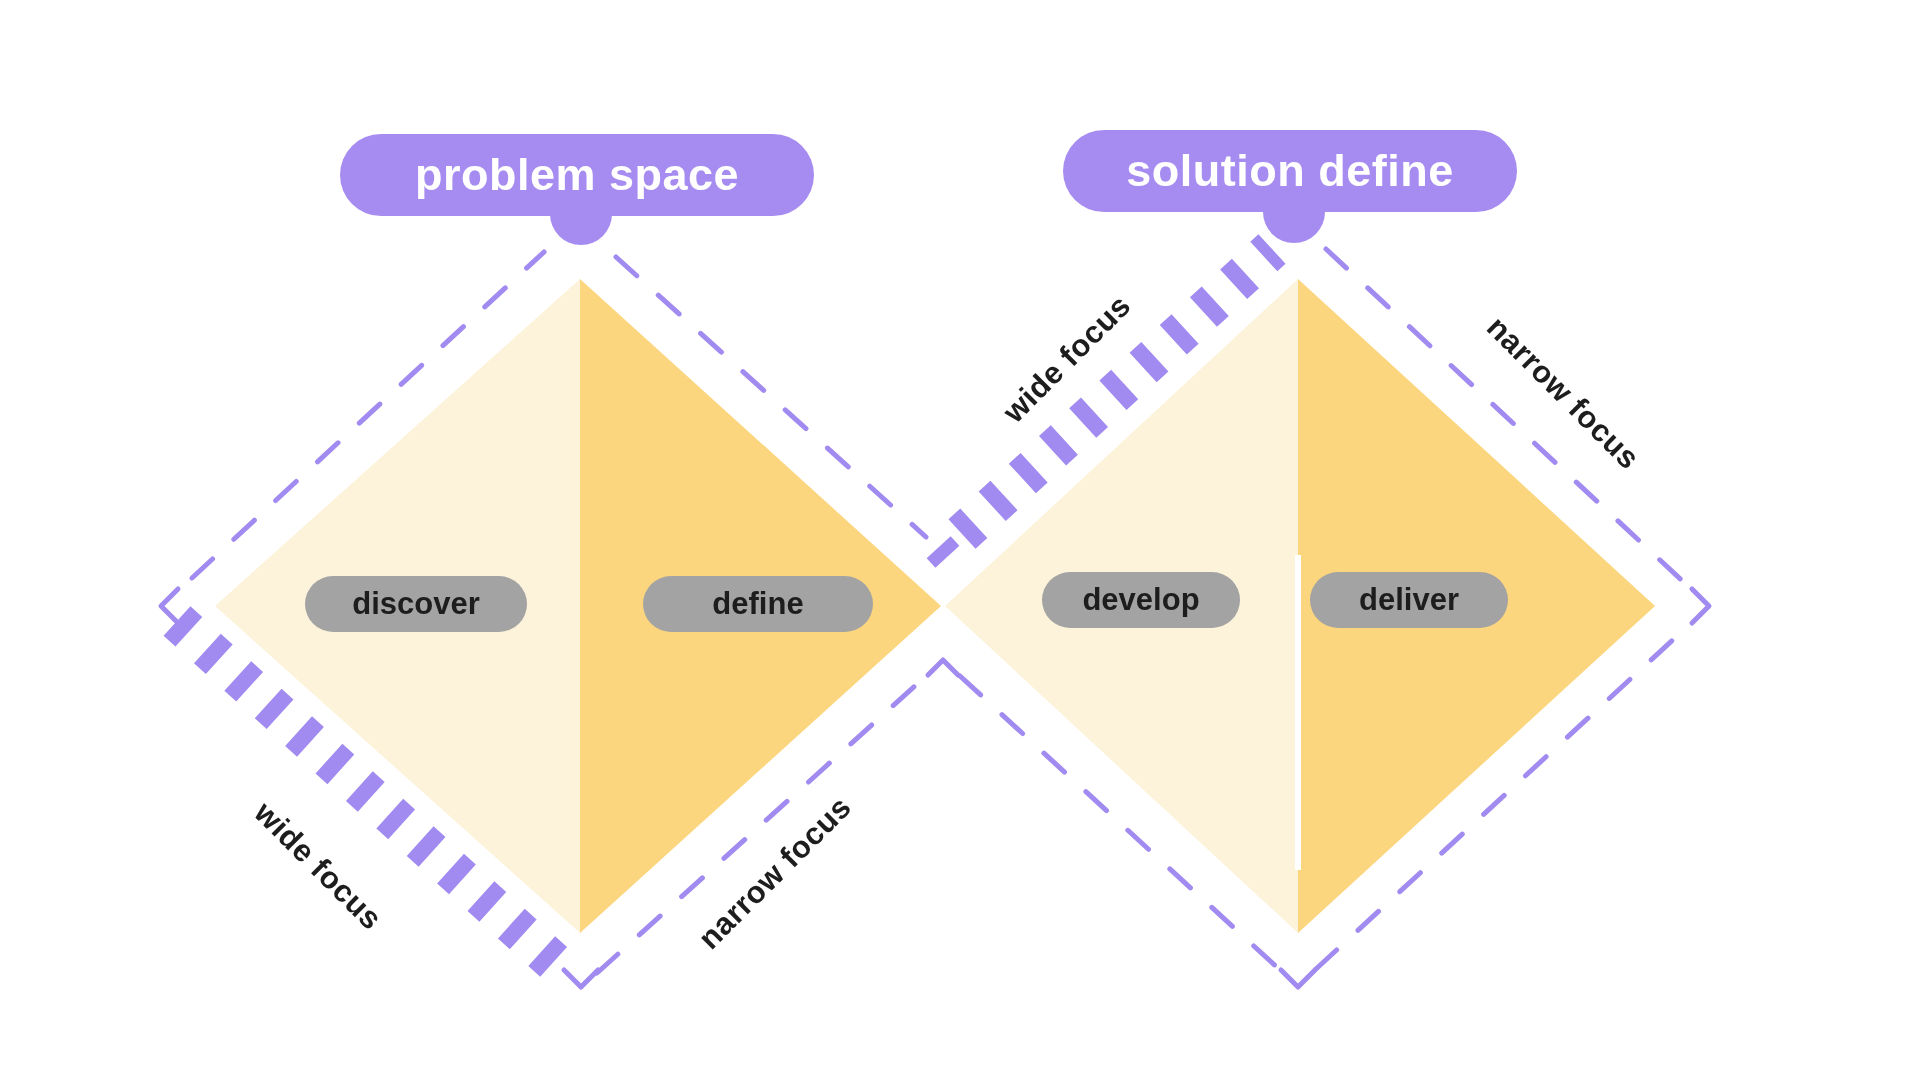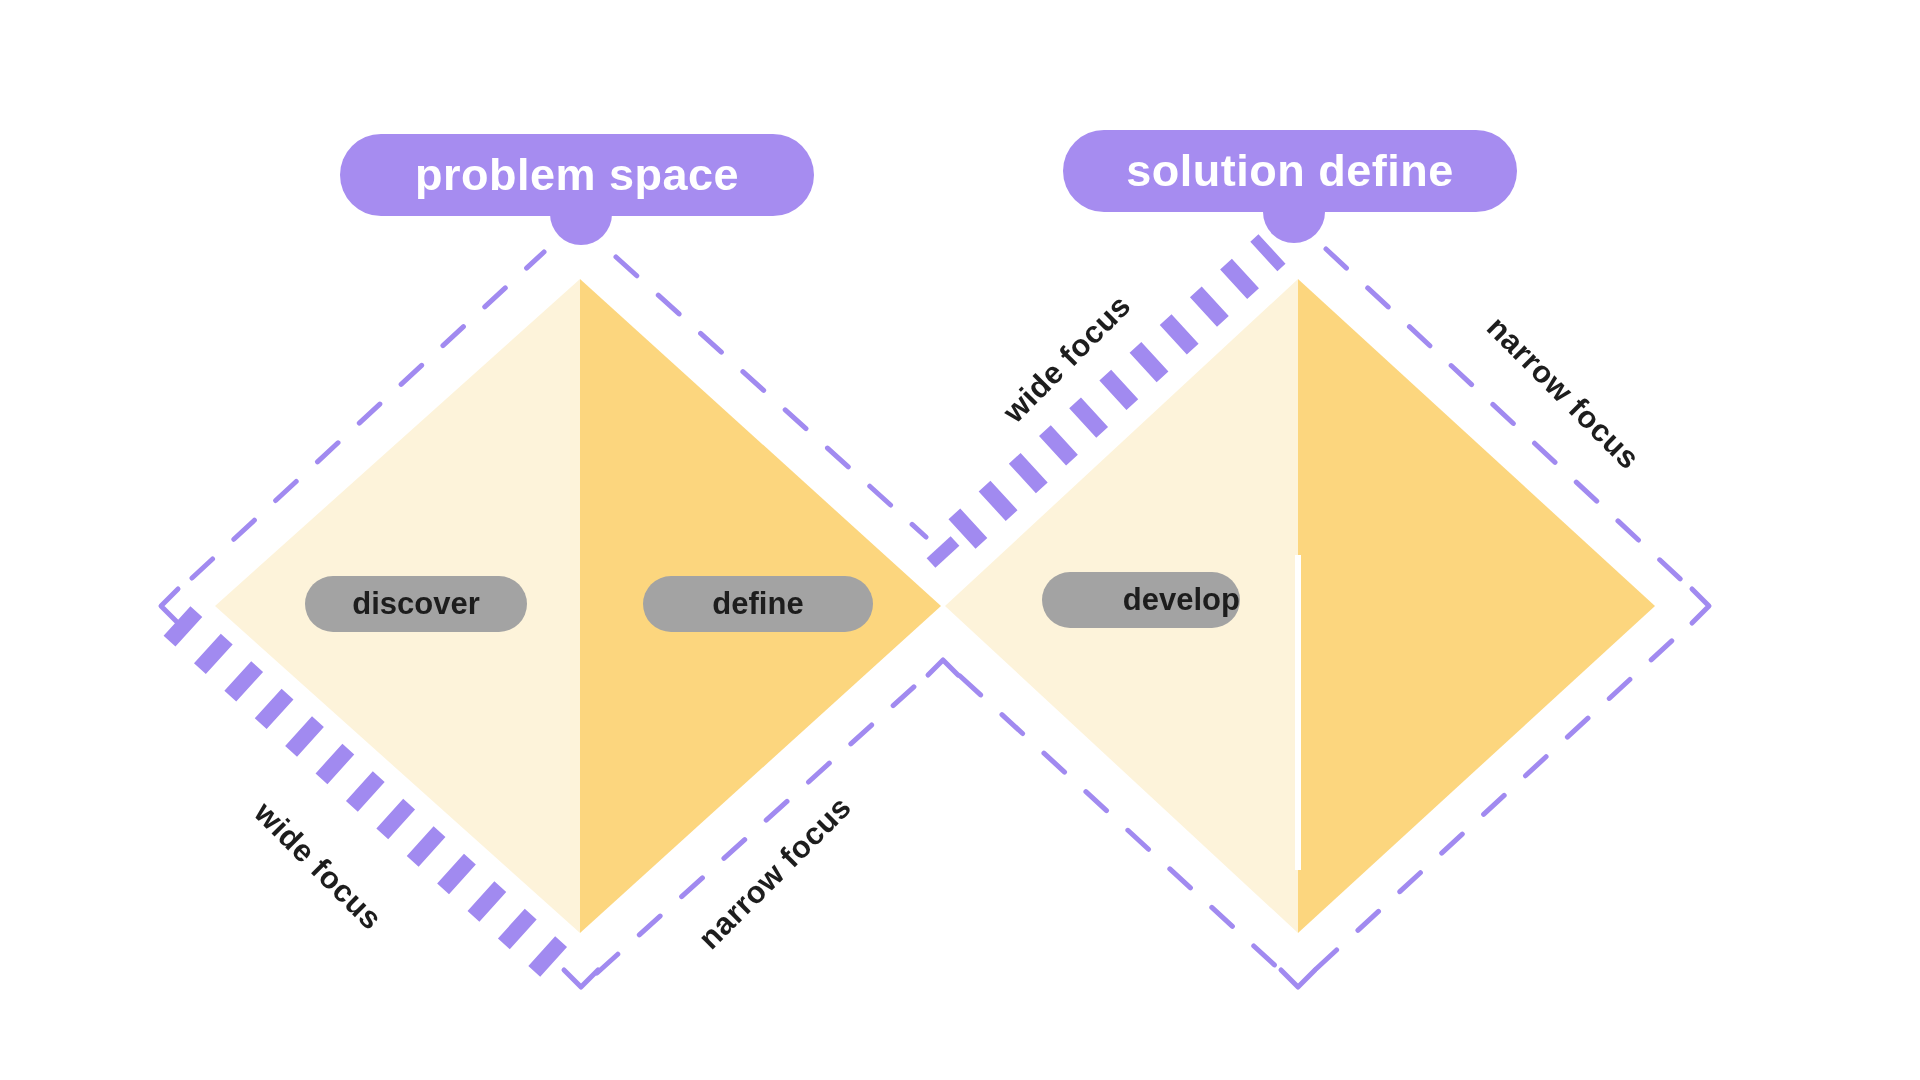--- a/index.html
+++ b/index.html
@@ -28,21 +28,21 @@
   .space-pill.problem{left:340px;top:134px;width:474px;}
   .space-pill.solution{left:1063px;top:130px;width:454px;}
   .phase-pill{
     position:absolute;height:56px;border-radius:28px;
     background:#a3a3a3;color:var(--ink);
     display:flex;align-items:center;justify-content:center;
     font-size:31px;font-weight:bold;
   }
   .phase-pill.discover{left:305px;top:576px;width:222px;}
   .phase-pill.define{left:643px;top:576px;width:230px;}
-  .phase-pill.develop{left:1042px;top:572px;width:198px;justify-content:flex-end;}
+  .phase-pill.develop{left:1042px;top:572px;width:198px;}
   .phase-pill.deliver{left:1310px;top:572px;width:198px;}
   .focus-label{
     position:absolute;color:var(--ink);font-size:31px;font-weight:bold;
     white-space:nowrap;letter-spacing:.5px;
   }
   .focus-label.wf1{left:318px;top:866px;transform:translate(-50%,-50%) rotate(45deg);}
   .focus-label.nf1{left:775px;top:873px;transform:translate(-50%,-50%) rotate(-45deg);}
   .focus-label.wf2{left:1067px;top:359px;transform:translate(-50%,-50%) rotate(-45deg);}
   .focus-label.nf2{left:1563px;top:393px;transform:translate(-50%,-50%) rotate(45deg);}
   .thin-dash{stroke:var(--dash);stroke-width:5;fill:none;stroke-linecap:round;stroke-dasharray:28 29;}
@@ -93,19 +93,22 @@
 
   <div class="phase-pill discover">
     <span>discover</span>
   </div>
   <div class="phase-pill define">
     <span>define</span>
   </div>
   <div class="phase-pill develop">
     <span>develop</span>
   </div>
+  <div class="phase-pill deliver">
+    <span>deliver</span>
+  </div>
 
   <div class="focus-label wf1">wide focus</div>
   <div class="focus-label nf1">narrow focus</div>
   <div class="focus-label wf2">wide focus</div>
   <div class="focus-label nf2">narrow focus</div>
 
 </div>
 
 </body></html>

